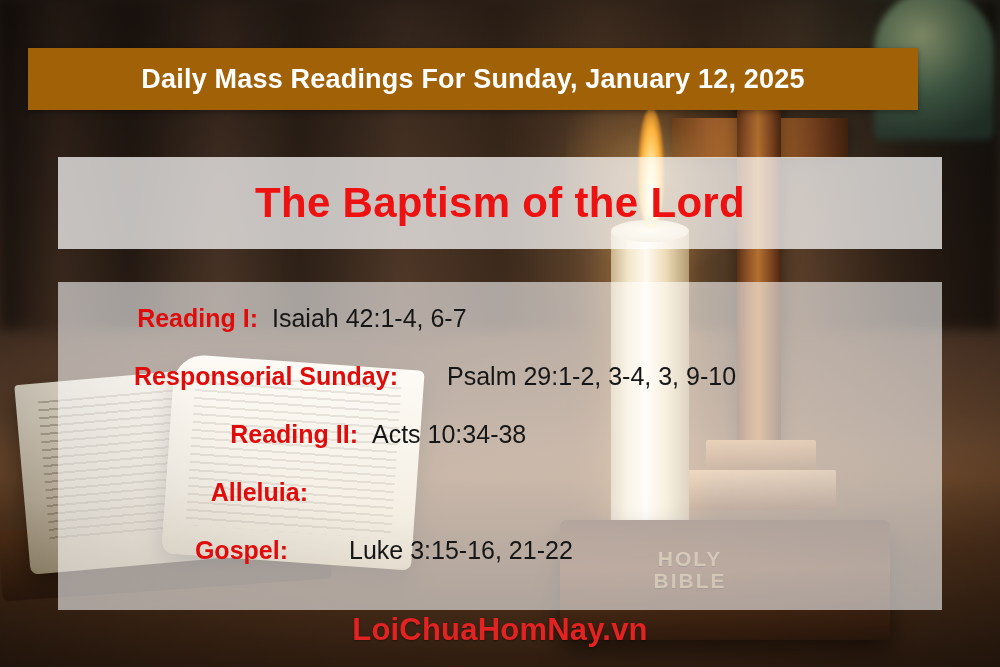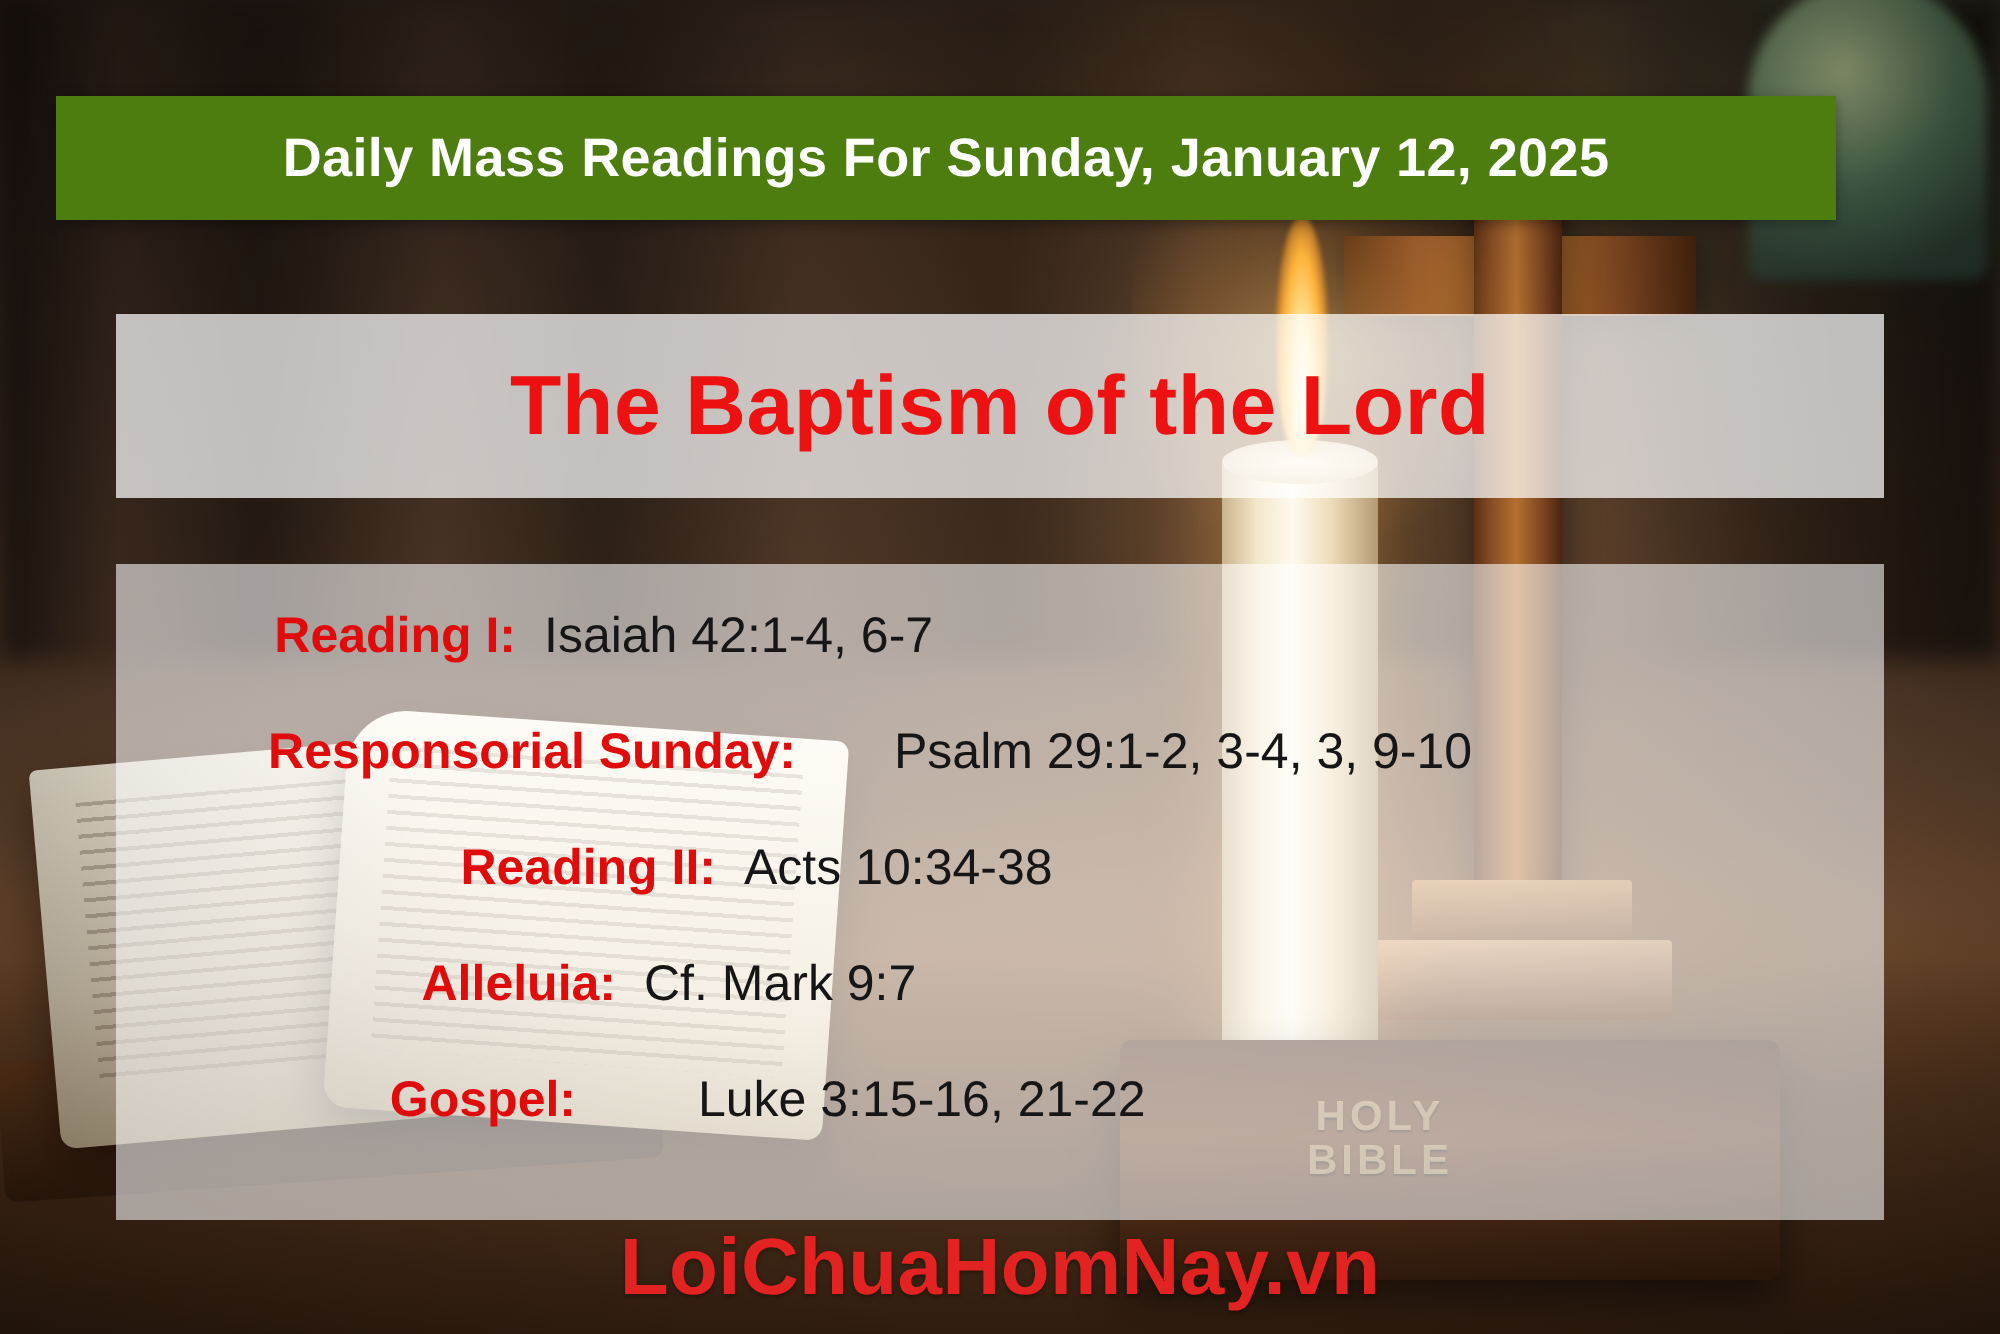--- a/index.html
+++ b/index.html
@@ -188,21 +188,21 @@
     letter-spacing: 2px;
     line-height: 1.05;
     text-shadow: 0 1px 1px rgba(0,0,0,0.6);
   }
 
   
   .title-bar {
     position: absolute;
     left: 28px; top: 48px;
     width: 890px; height: 62px;
-    background: #4d7c0f;
+    background: #a16207;
     display: flex;
     align-items: center;
     justify-content: center;
     box-shadow: 0 2px 6px rgba(0,0,0,0.35);
   }
   .title-bar .title-text {
     color: #ffffff;
     font-size: 27px;
     font-weight: bold;
     letter-spacing: 0.2px;
@@ -265,21 +265,21 @@
   .r4 .reading-label { width: 250px; }
   .r4 .reading-value { width: 200px; }
   .r5 .reading-label { width: 230px; }
   .r5 .reading-value { width: 320px; margin-left: 47px; }
 
   .watermark {
     position: absolute;
     left: 0; right: 0; top: 612px;
     text-align: center;
     color: #e32222;
-    font-size: 40px;
+    font-size: 31px;
     font-weight: bold;
     letter-spacing: 0.2px;
     text-shadow: 0 1px 2px rgba(0,0,0,0.35);
   }
 </style>
 </head>
 <body>
 
 <div id="canvas">
 
@@ -330,21 +330,20 @@
     <div class="reading-row r2">
       <span class="reading-label">Responsorial Sunday:</span>
       <span class="reading-value">Psalm 29:1-2, 3-4, 3, 9-10</span>
     </div>
     <div class="reading-row r3">
       <span class="reading-label">Reading II:</span>
       <span class="reading-value">Acts 10:34-38</span>
     </div>
     <div class="reading-row r4">
       <span class="reading-label">Alleluia:</span>
-      <span class="reading-value">Cf. Mark 9:7</span>
     </div>
     <div class="reading-row r5">
       <span class="reading-label">Gospel:</span>
       <span class="reading-value">Luke 3:15-16, 21-22</span>
     </div>
   </div>
 
   <div class="watermark">LoiChuaHomNay.vn</div>
 
 </div>

